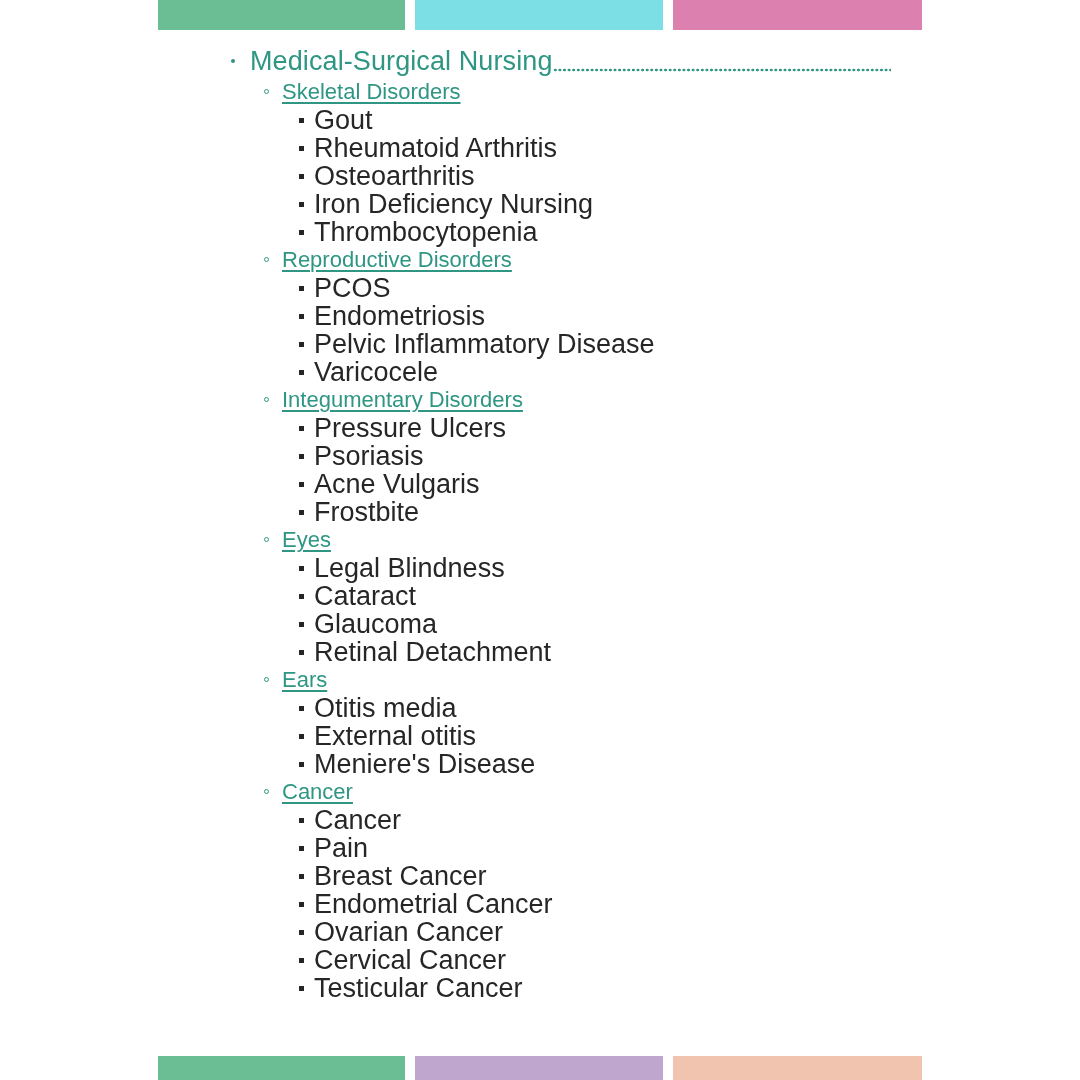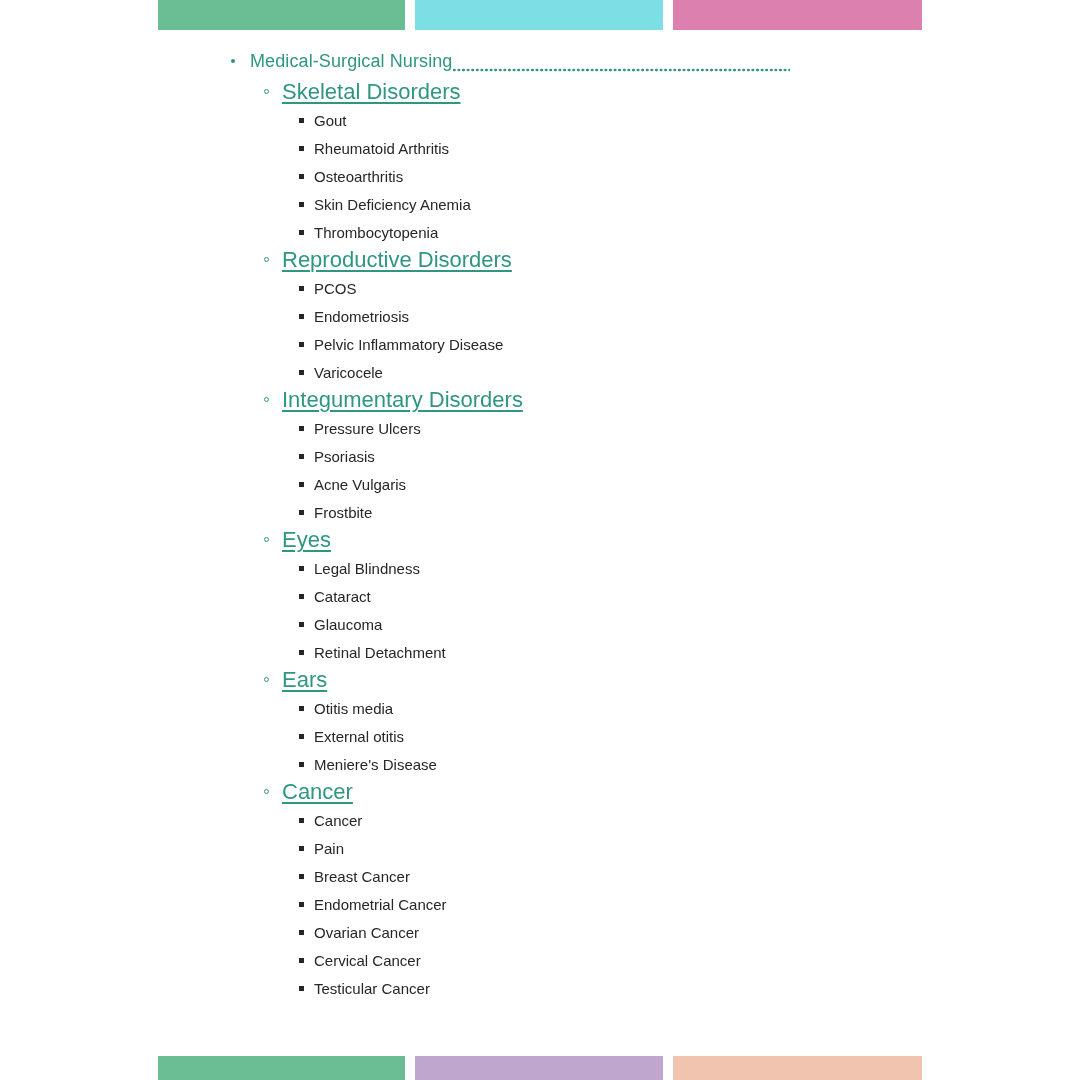--- a/index.html
+++ b/index.html
@@ -68,21 +68,21 @@
   .l1-bullet {
     position: absolute;
     left: 231px;
     top: 15px;
     width: 4px;
     height: 4px;
     border-radius: 50%;
     background: #2e9683;
   }
   .l1-text {
-    font-size: 18px;
+    font-size: 27px;
     color: #2e9683;
     line-height: 1;
     letter-spacing: 0.1px;
     white-space: nowrap;
   }
   .leader {
     flex: 0 0 auto;
     align-self: flex-end;
     margin-bottom: 6px;
     height: 4px;
@@ -132,21 +132,21 @@
   }
   .l3-bullet {
     position: absolute;
     left: 299px;
     top: 12px;
     width: 5px;
     height: 5px;
     background: #262626;
   }
   .l3-text {
-    font-size: 15px;
+    font-size: 27px;
     color: #262626;
     line-height: 1;
     white-space: nowrap;
   }
 </style>
 </head>
 <body>
 
 <div class="bar-strip top">
   <div class="bar w-green" style="background: rgb(107, 189, 148);"></div>
@@ -189,21 +189,21 @@
                   <span class="l3-text">Osteoarthritis</span>
                 </div>
               </li>
             </ul>
           </li>
           <li>
             <ul class="lvl">
               <li>
                 <div class="l3-row">
                   <span class="l3-bullet"></span>
-                  <span class="l3-text">Skin Deficiency Anemia</span>
+                  <span class="l3-text">Iron Deficiency Nursing</span>
                 </div>
               </li>
               <li>
                 <div class="l3-row">
                   <span class="l3-bullet"></span>
                   <span class="l3-text">Thrombocytopenia</span>
                 </div>
               </li>
             </ul>
           </li>

